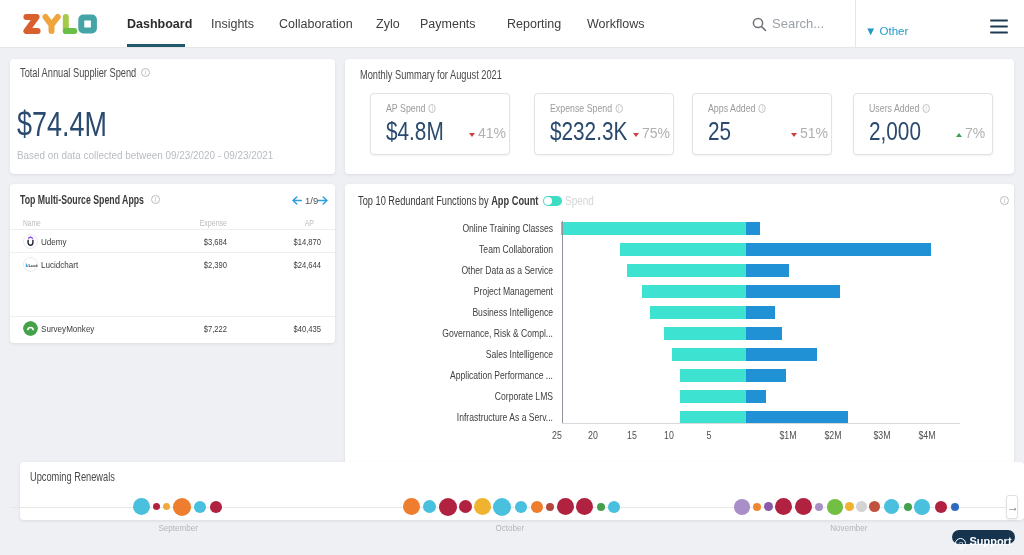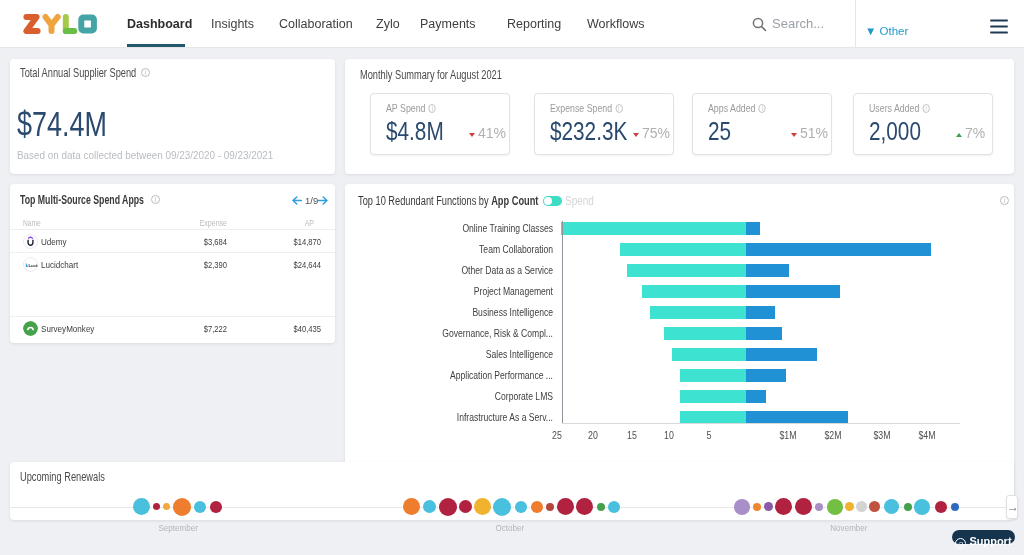--- a/index.html
+++ b/index.html
@@ -39,21 +39,21 @@
 .colh { position:absolute; font-size:9px; color:#bcbcbc; }
 .logo { position:absolute; left:13px; top:4px; width:15px; height:15px; border-radius:50%; }
 
 #cardD { left:345px; top:184px; width:669px; height:328px; }
 .cat { position:absolute; width:208px; font-size:11px; line-height:13px; color:#3f3f3f; text-align:right; transform:scaleX(0.78); transform-origin:100% 50%; white-space:nowrap; }
 .bar { position:absolute; height:13px; }
 .teal { background:#3ee2d1; }
 .blue { background:#2191d5; }
 .axlbl { position:absolute; top:245px; font-size:11px; color:#4f4f4f; text-align:center; width:34px; transform:scaleX(0.8); }
 
-#cardE { left:10px; top:462px; width:1004px; height:58px; }
+#cardE { left:20px; top:462px; width:1004px; height:58px; }
 #timeline { position:absolute; left:10px; top:507px; width:1003px; height:1px; background:#e7e7e7; }
 .bub { position:absolute; border-radius:50%; }
 .month { position:absolute; top:522px; font-size:9.5px; color:#b5b5b5; transform:scaleX(0.85); }
 #arrowbox { position:absolute; left:1006px; top:495px; width:12px; height:24px; background:#fff; border:1px solid #e0e0e0; border-radius:3px; box-shadow:0 1px 2px rgba(0,0,0,0.08); font-size:12px; color:#707070; text-align:center; line-height:22px; }
 #support { position:absolute; left:952px; top:530px; width:63px; height:14px; background:#17344f; border-radius:11px; color:#fff; font-size:11px; font-weight:bold; line-height:22px; text-align:center; }
 </style>
 </head>
 <body>
 
 <div id="header">

